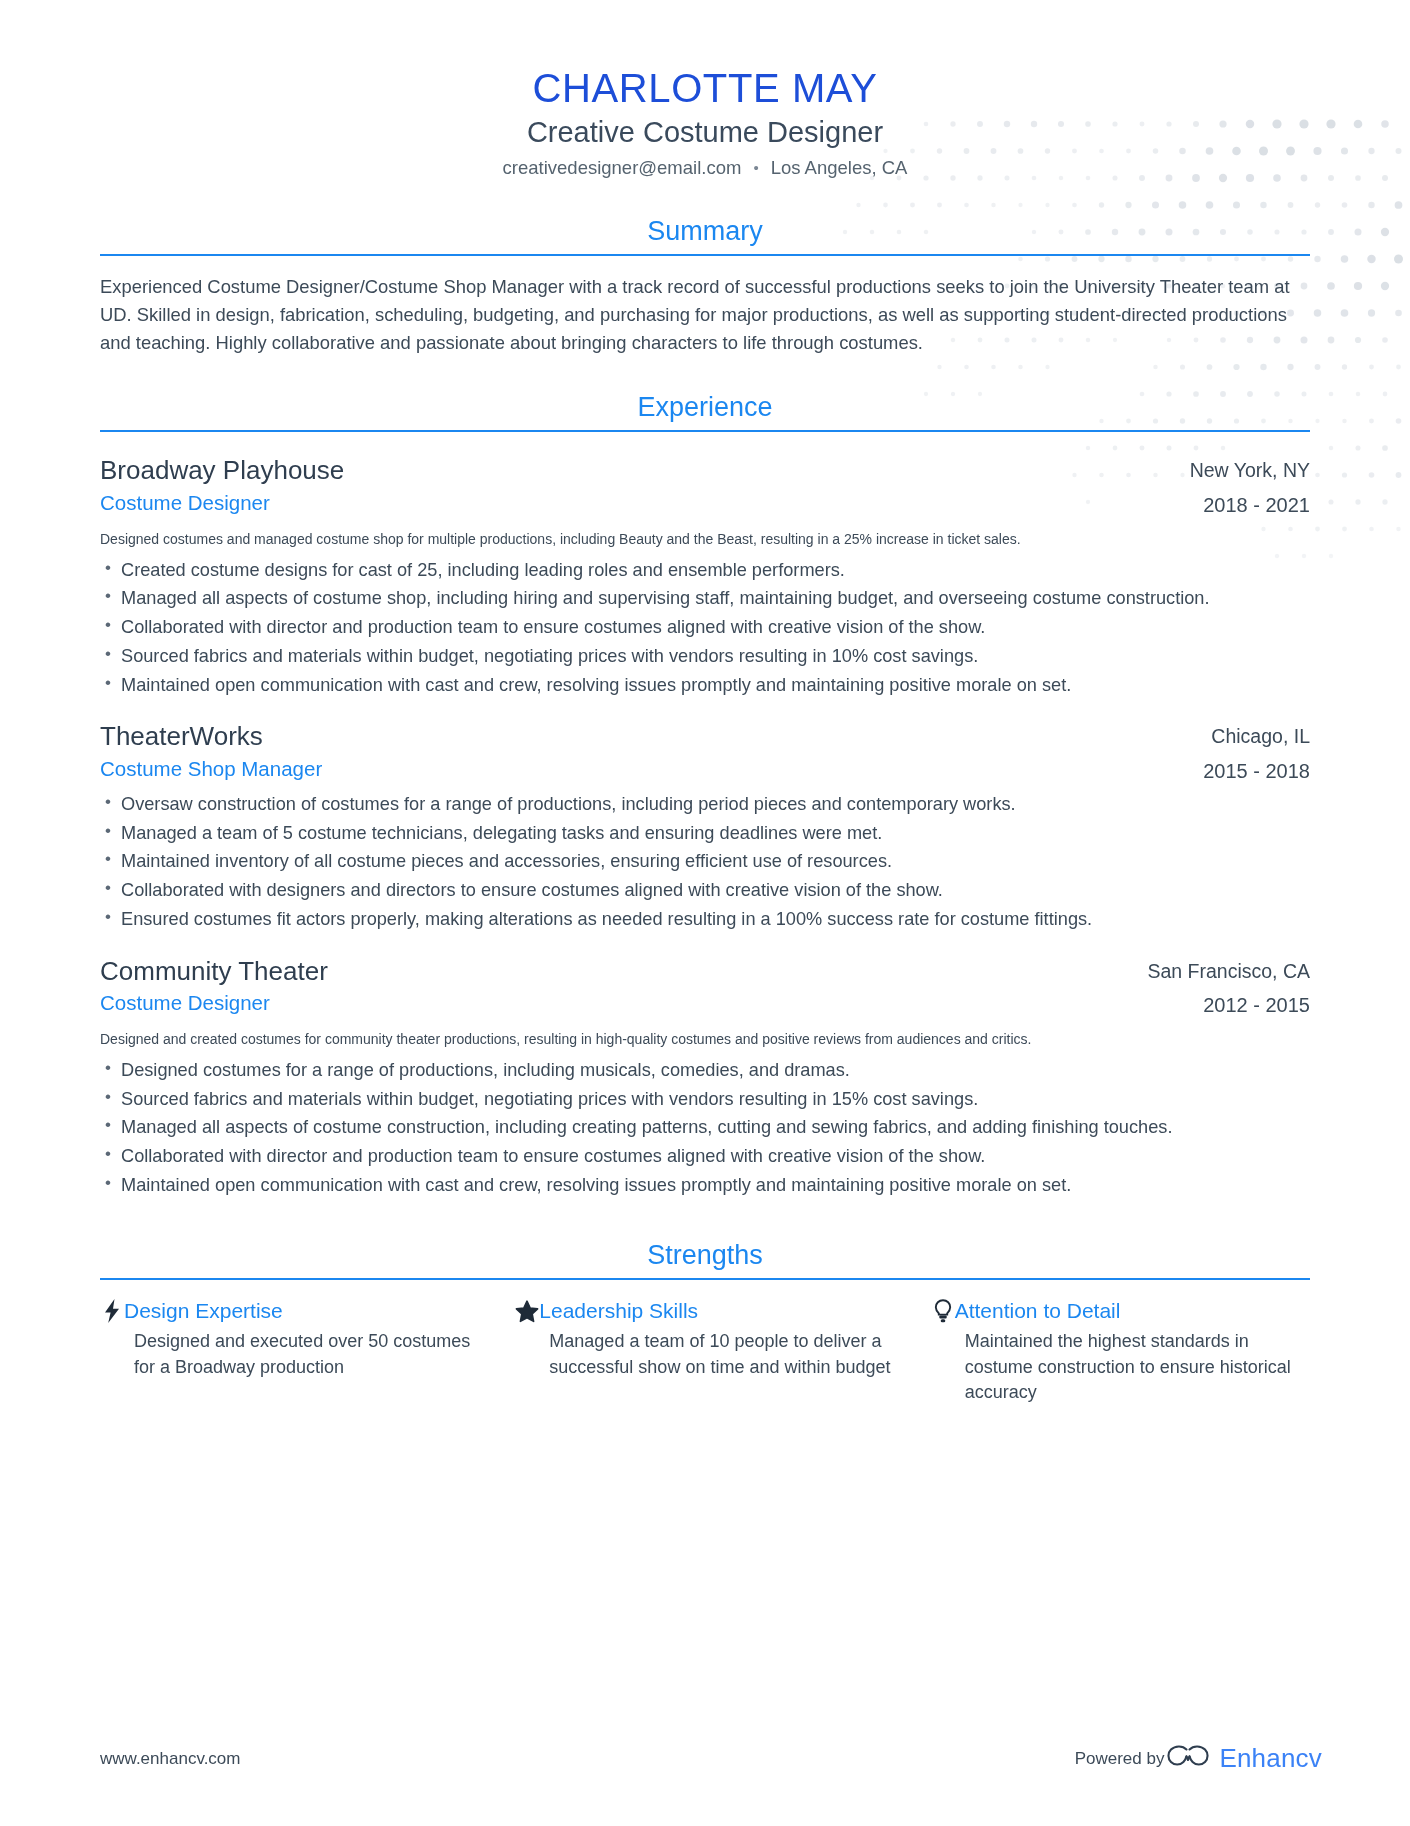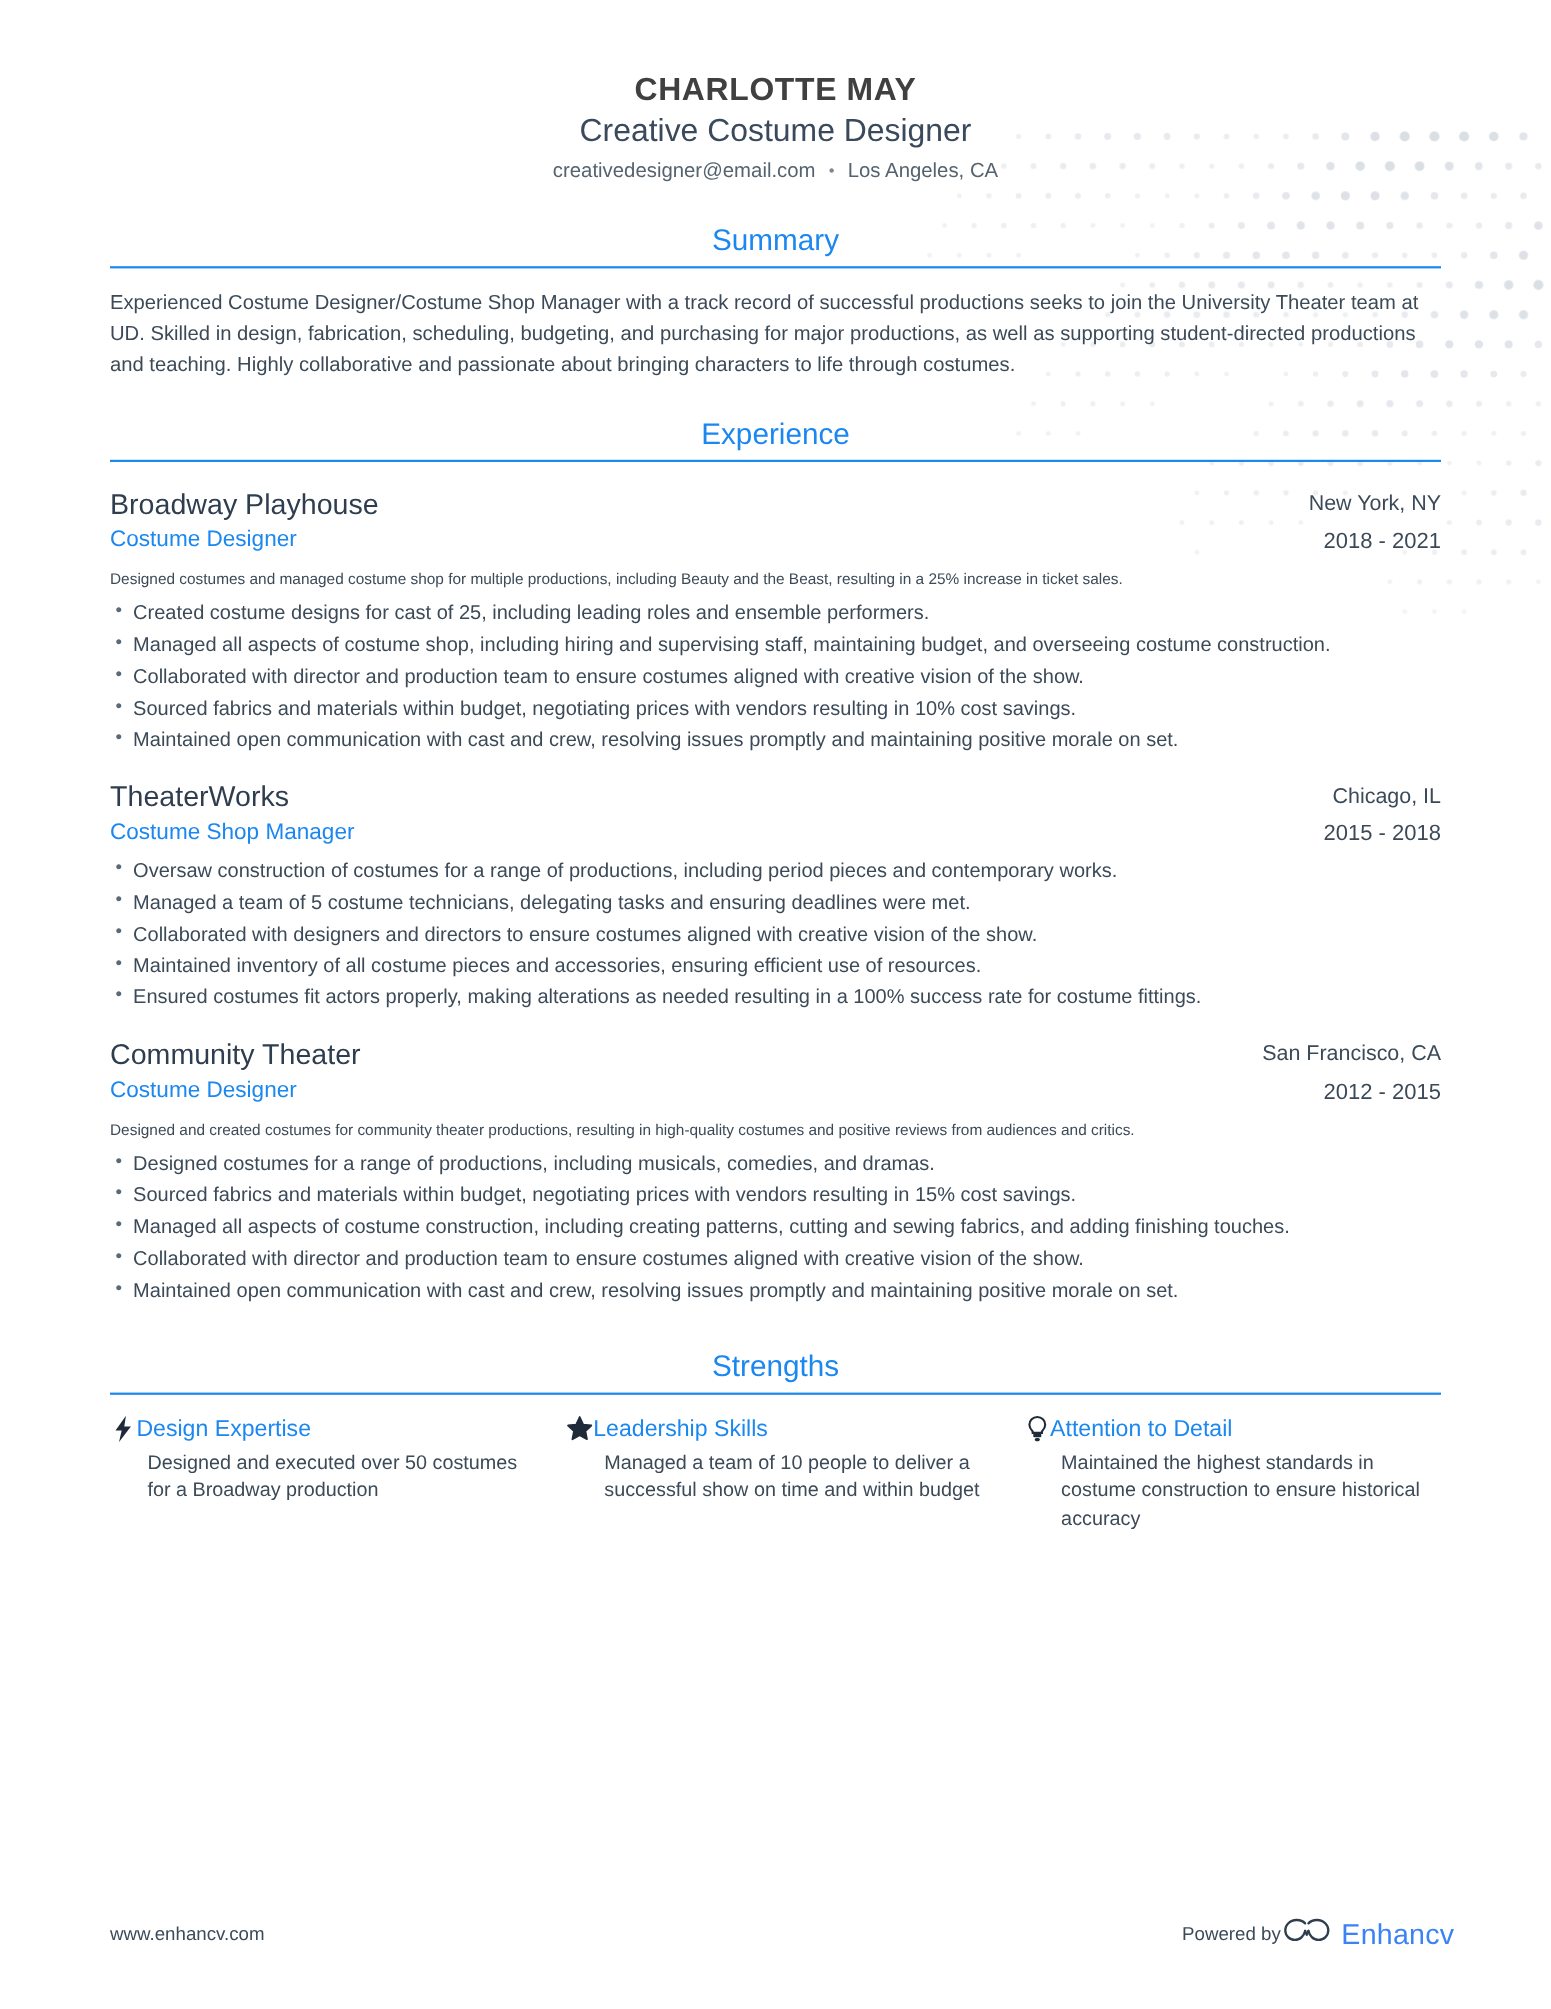--- a/index.html
+++ b/index.html
@@ -39,24 +39,24 @@
     z-index: 2;
     padding: 0 100px;
   }
 
   
   .header {
     text-align: center;
     padding-top: 66px;
   }
   .name {
-    font-size: 29px;
-    font-weight: bold;
+    font-size: 40px;
+    font-weight: normal;
     letter-spacing: 0.6px;
-    color: #404040;
+    color: #1d4ed8;
     line-height: 1.12;
   }
   .job-title {
     font-size: 29px;
     font-weight: 400;
     color: #3a4a5c;
     margin-top: 4px;
     line-height: 1.2;
   }
   .contact-line {
@@ -539,22 +539,22 @@
             <div class="role">Costume Shop Manager</div>
           </div>
           <div class="exp-right">
             <div class="location">Chicago, IL</div>
             <div class="dates">2015 - 2018</div>
           </div>
         </div>
         <ul class="bullets">
           <li>Oversaw construction of costumes for a range of productions, including period pieces and contemporary works.</li>
           <li>Managed a team of 5 costume technicians, delegating tasks and ensuring deadlines were met.</li>
+          <li>Maintained inventory of all costume pieces and accessories, ensuring efficient use of resources.</li>
           <li>Collaborated with designers and directors to ensure costumes aligned with creative vision of the show.</li>
-          <li>Maintained inventory of all costume pieces and accessories, ensuring efficient use of resources.</li>
           <li>Ensured costumes fit actors properly, making alterations as needed resulting in a 100% success rate for costume fittings.</li>
         </ul>
       </div>
 
       <div class="exp-item">
         <div class="exp-head">
           <div class="exp-left">
             <div class="company">Community Theater</div>
             <div class="role">Costume Designer</div>
           </div>

